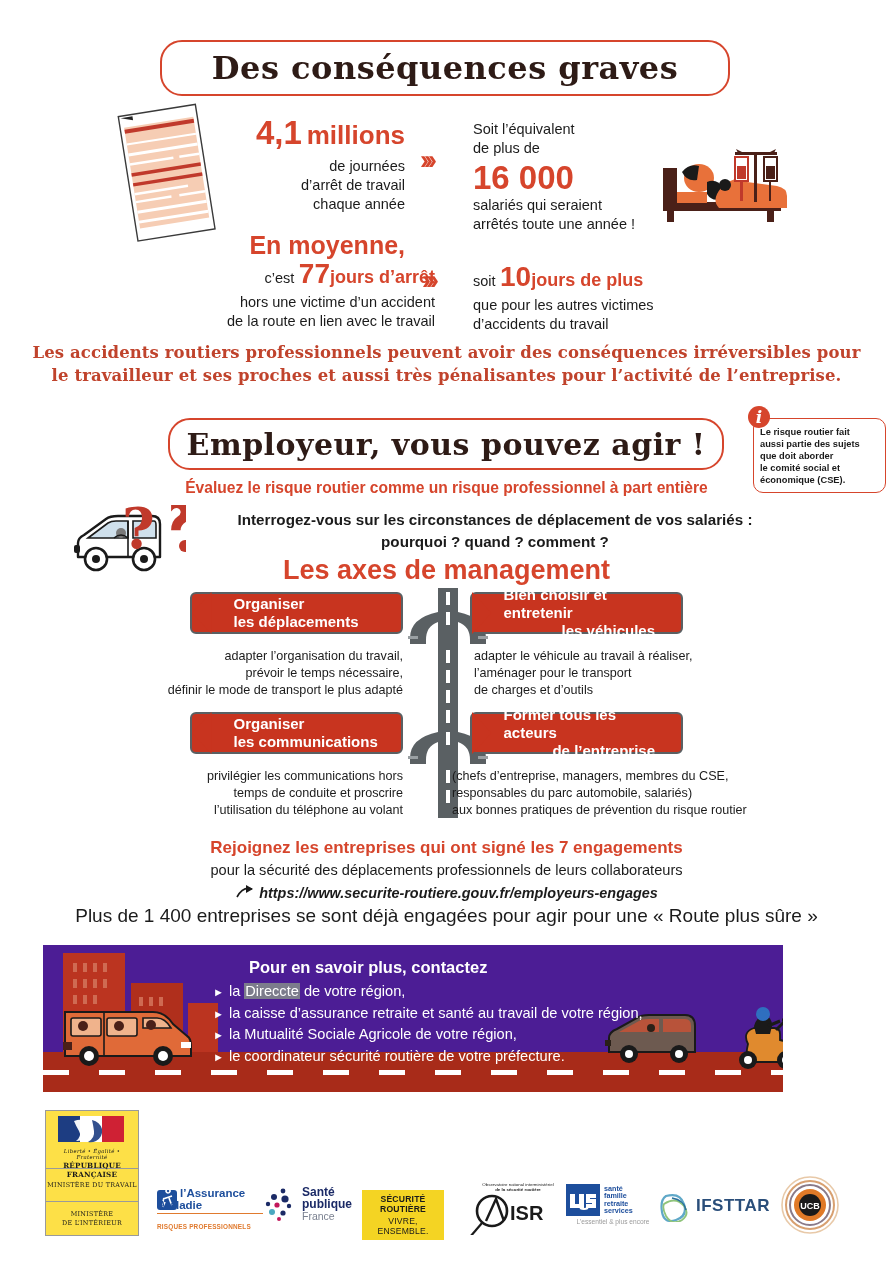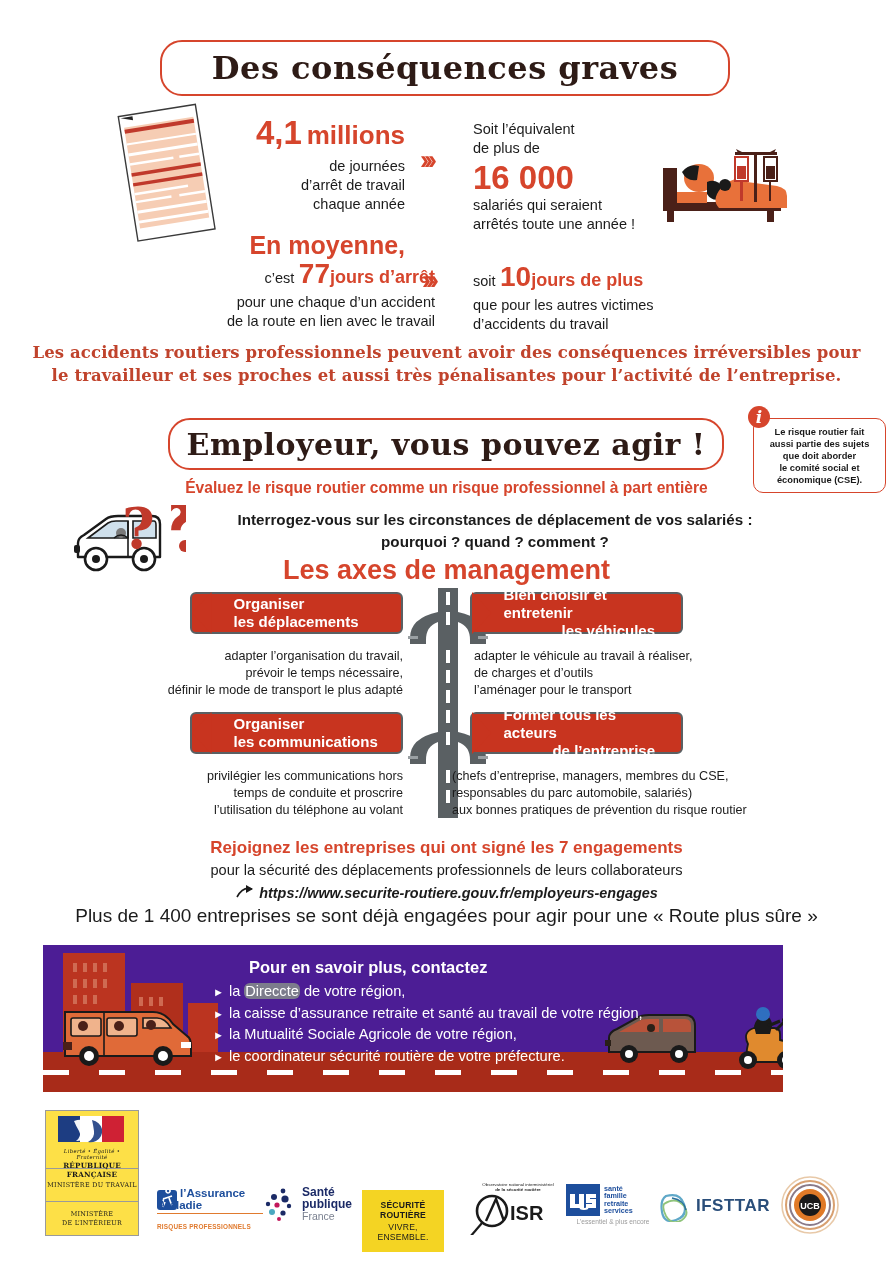--- a/index.html
+++ b/index.html
@@ -44,21 +44,21 @@
     text-align:center; width:100%; font-weight:bold;
     letter-spacing:0.1px;
   }
 
   
   .info-box {
     position:absolute;
     border:1.6px solid #d6452c; border-radius:10px;
     background:#fff; padding:7px 6px 6px 6px;
     font-size:9.3px; line-height:12px; color:#1a1a1a;
-    text-align:center; font-weight:bold;
+    text-align:left; font-weight:bold;
   }
   .info-i {
     position:absolute; width:22px; height:22px; border-radius:50%;
     background:#d6452c; color:#fff;
     font-family:"DejaVu Serif","Liberation Serif",serif;
     font-style:italic; font-weight:bold; font-size:17px;
     display:flex; align-items:center; justify-content:center;
     line-height:1;
   }
 
@@ -92,21 +92,21 @@
   }
 
   
   .banner {
     position:absolute; left:43px; top:945px; width:740px; height:147px;
     background:#4c1d95; overflow:hidden;
   }
   .banner-title { color:#fff; font-weight:bold; font-size:16.5px; }
   .banner-li { color:#fff; font-size:14.6px; line-height:20.5px; }
   .arrow-b { color:#fff; font-size:11px; margin-right:5px; }
-  .hl { background:#7c7c8c; color:#ffffff; padding:0 1px;border-radius:6px; }
+  .hl { background:#7c7c8c; color:#ffffff; padding:0 1px; }
 
   
   .logo-frame {
     position:absolute; border:1px solid #9a9a9a; background:#fde047;
   }
   .tiny { font-size:6.4px; letter-spacing:0.3px; }
 </style>
 </head>
 <body>
 
@@ -184,21 +184,21 @@
     <rect x="114" y="51" width="2" height="20" fill="#4a2018"></rect>
   </svg>
 
   <div style="position:absolute; left:170px; top:231px; width:265px; text-align:right;">
     <div class="stat-num" style="font-size:25px; line-height:28px; padding-right:30px;">En moyenne,</div>
     <div style="line-height:29px; white-space:nowrap;">
       <span style="font-size:14.5px; color:#1b1b1b;">c’est</span>
       <span class="stat-num" style="font-size:28px;">77</span><span class="stat-num" style="font-size:18px;">jours d’arrêt</span>
     </div>
     <div style="font-size:14.5px; line-height:19px; color:#1b1b1b;">
-      <div>pour une chaque d’un accident</div>
+      <div>hors une victime d’un accident</div>
       <div>de la route en lien avec le travail</div>
     </div>
   </div>
 
   <div class="chev" style="position:absolute; left:422px; top:265px;">›››</div>
 
   <div style="position:absolute; left:473px; top:262px; width:230px; text-align:left;">
     <div style="line-height:29px; white-space:nowrap;">
       <span style="font-size:14.5px; color:#1b1b1b;">soit</span>
       <span class="stat-num" style="font-size:28px;">10</span><span class="stat-num" style="font-size:18px;">jours de plus</span>
@@ -299,22 +299,22 @@
 
   <div class="sign sign-right" style="left:470px; top:592px; width:213px;">
     <div class="tip-right"></div>
     <div class="lbl">
       <div>Bien choisir et entretenir</div>
       <div style="text-align:right;">les véhicules</div>
     </div>
   </div>
   <div class="sign-desc" style="left:474px; top:648px; width:330px; text-align:left;">
     <div>adapter le véhicule au travail à réaliser,</div>
+    <div>l’aménager pour le transport</div>
     <div>de charges et d’outils</div>
-    <div>l’aménager pour le transport</div>
   </div>
 
   <div class="sign sign-left" style="left:190px; top:712px; width:213px;">
     <div class="tip-left"></div>
     <div class="lbl">
       <div>Organiser</div>
       <div>les communications</div>
     </div>
   </div>
   <div class="sign-desc" style="left:95px; top:768px; width:308px; text-align:right;">
@@ -518,21 +518,21 @@
       <circle cx="14" cy="32" r="2" fill="#c2185b"></circle>
     </svg>
     <div style="margin-left:3px; line-height:12px;">
       <div style="font-size:12px; font-weight:bold; color:#1b2a66;">Santé</div>
       <div style="font-size:12px; font-weight:bold; color:#1b2a66;">publique</div>
       <div style="font-size:10.5px; color:#7a8190;">France</div>
     </div>
   </div>
 
   <div style="position:absolute; left:362px; top:1190px; width:82px; background:#f4d423;
-              padding:10px 4px; text-align:center;">
+              padding:4px 4px; text-align:center;">
     <div style="font-size:8.6px; font-weight:bold; color:#1a1a1a; letter-spacing:0.2px;">SÉCURITÉ ROUTIÈRE</div>
     <div style="font-size:8.6px; font-weight:normal; color:#1a1a1a; letter-spacing:0.2px; margin-top:2px;">VIVRE, ENSEMBLE.</div>
   </div>
 
   <div style="position:absolute; left:470px; top:1182px; width:96px;">
     <div style="text-align:center; line-height:5.4px;">
       <div style="font-size:4.4px; color:#1a1a1a;">Observatoire national interministériel</div>
       <div style="font-size:4.4px; color:#1a1a1a; font-weight:bold;">de la sécurité routière</div>
     </div>
     <div style="position:relative; height:34px;">

